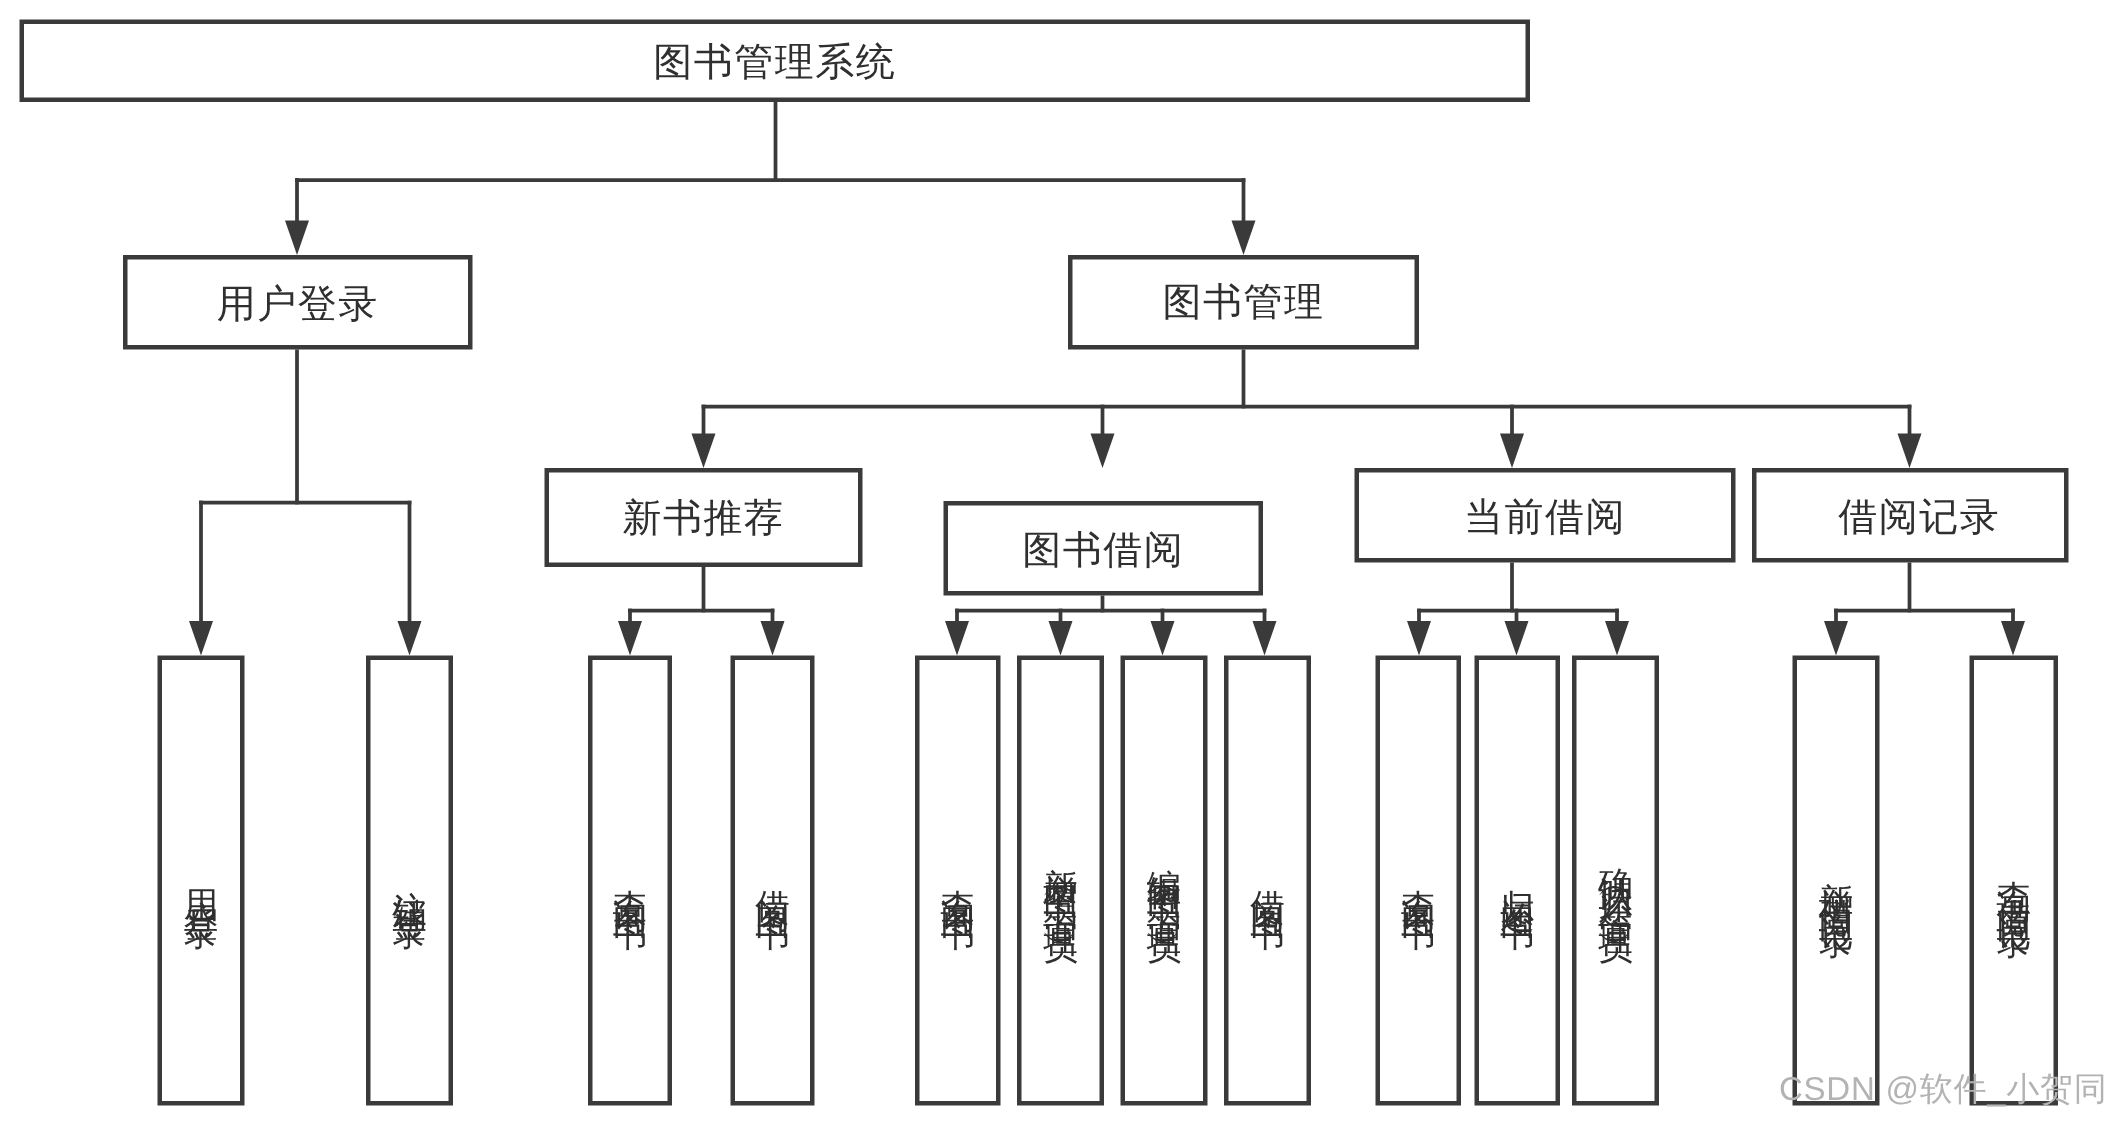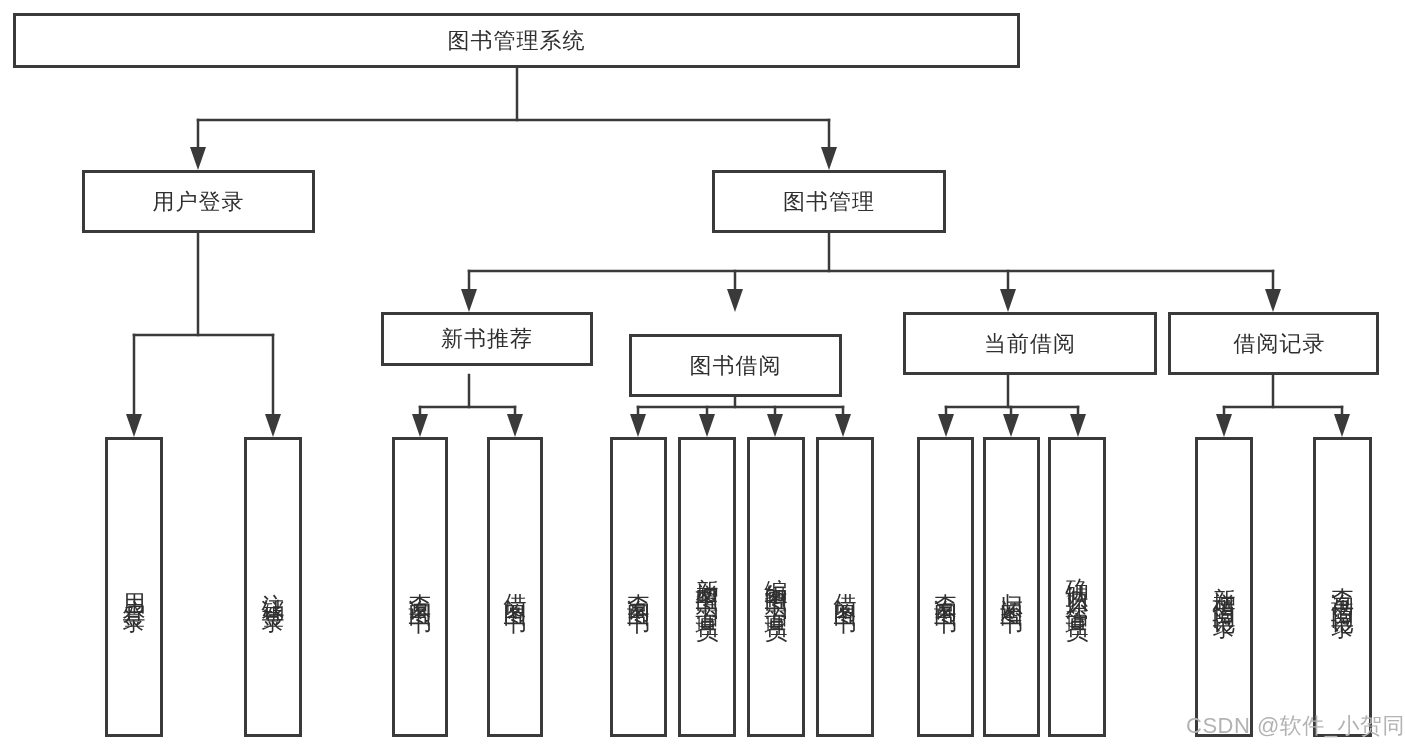--- a/index.html
+++ b/index.html
@@ -22,21 +22,21 @@
     box-sizing: border-box;
     border: 3px solid #3a3a3a;
     background: #ffffff;
     display: flex;
     align-items: center;
     justify-content: center;
     color: #2f2f2f;
     z-index: 2;
   }
   .hbox {
-    font-size: 22px;
+    font-size: 26px;
     letter-spacing: 1px;
     line-height: 1;
     white-space: nowrap;
   }
   .vbox {
     writing-mode: vertical-rl;
     font-size: 23px;
     letter-spacing: 6px;
     line-height: 1;
   }
@@ -123,25 +123,25 @@
     </g>
   </svg>
 
   <div class="box hbox" style="left:13px; top:13px; width:1007px; height:55px;">
     <span>图书管理系统</span>
   </div>
 
   <div class="box hbox" style="left:82px; top:170px; width:233px; height:63px;">
     <span>用户登录</span>
   </div>
-  <div class="box hbox" style="left:712px; top:170px; width:234px; height:63px;">
+  <div class="box hbox" style="left:712px; top:170px; width:234px; height:63px;font-family:Liberation Serif, serif;">
     <span>图书管理</span>
   </div>
 
-  <div class="box hbox" style="left:381px; top:312px; width:212px; height:54px;align-items:center;">
+  <div class="box hbox" style="left:363px; top:312px; width:212px; height:66px;align-items:center;">
     <span>新书推荐</span>
   </div>
   <div class="box hbox" style="left:629px; top:312px; width:213px; height:63px;margin-top:22px;">
     <span>图书借阅</span>
   </div>
   <div class="box hbox" style="left:903px; top:312px; width:254px; height:63px;">
     <span>当前借阅</span>
   </div>
   <div class="box hbox" style="left:1168px; top:312px; width:211px; height:63px;padding-left:12px;">
     <span>借阅记录</span>

